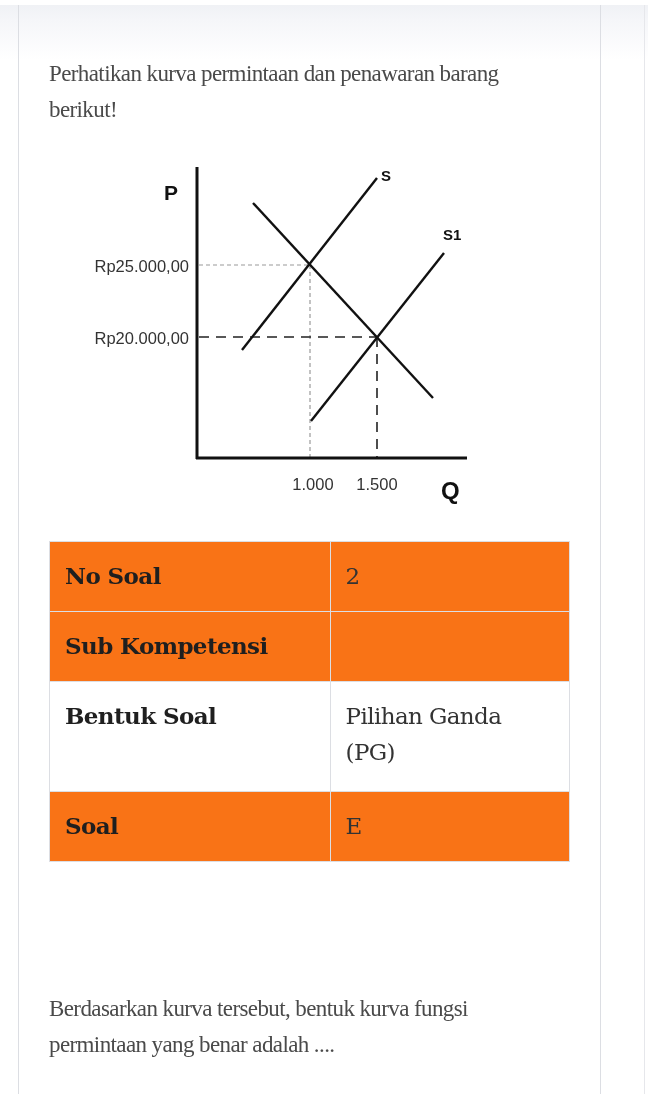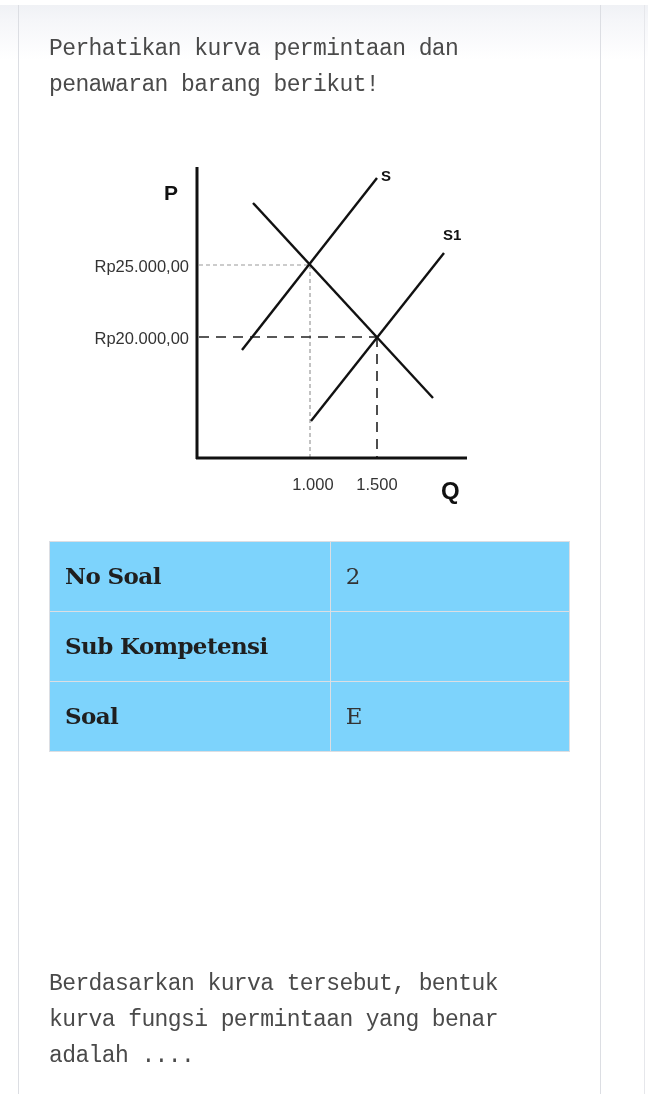--- a/index.html
+++ b/index.html
@@ -24,22 +24,23 @@
       position: absolute; left: 600px; top: 5px; width: 1px; height: 1089px;
       background: #dcdee3;
     }
     .edge-right {
       position: absolute; left: 644px; top: 5px; width: 1px; height: 1089px;
       background: #e6e7eb;
     }
     .para {
       position: absolute; left: 49px; width: 500px;
       font-size: 23px; line-height: 36px; color: #4a4a4a;
-      font-family: Liberation Mono, monospace;
+      font-family: Liberation Serif, serif;
       letter-spacing: -0.6px;
+      margin-top: 25px;
     }
     .intro { top: 31px; }
     .question { top: 966px; }
     .chart {
       position: absolute; left: 60px; top: 150px; width: 420px; height: 360px;
     }
     .chart svg { display: block; }
     .tbl {
       position: absolute; left: 49px; top: 541px; width: 521px;
       border-collapse: collapse;
@@ -48,21 +49,21 @@
     .tbl td {
       border: 1px solid #dcdee3;
       padding: 0 15px;
       vertical-align: top;
       font-size: 23px; line-height: 36px;
       color: #222;
       letter-spacing: -0.6px;
     }
     .tbl td.k { width: 281px; font-weight: bold; color: #1f1f1f; }
     .tbl td.v { width: 240px; color: #333; }
-    .tbl tr.shade td { background: #7dd3fc; }
+    .tbl tr.shade td { background: #f97316; }
     .tbl tr.h70 td { height: 70px; padding-top: 16px; }
     .tbl tr.h110 td { height: 110px; padding-top: 16px; }
   </style>
 </head>
 <body>
 
 <div class="top-shade"></div>
 <div class="top-strip"></div>
 <div class="card-border-left"></div>
 <div class="card-border-right"></div>
@@ -99,20 +100,24 @@
 <table class="tbl">
   <tbody>
     <tr class="shade h70">
       <td class="k">No Soal</td>
       <td class="v">2</td>
     </tr>
     <tr class="shade h70">
       <td class="k">Sub Kompetensi</td>
       <td class="v"></td>
     </tr>
+    <tr class="h110">
+      <td class="k">Bentuk Soal</td>
+      <td class="v">Pilihan Ganda (PG)</td>
+    </tr>
     <tr class="shade h70">
       <td class="k">Soal</td>
       <td class="v">E</td>
     </tr>
   </tbody>
 </table>
 
 <p class="para question">Berdasarkan kurva tersebut, bentuk kurva fungsi permintaan yang benar adalah ....</p>
 
 </body></html>

